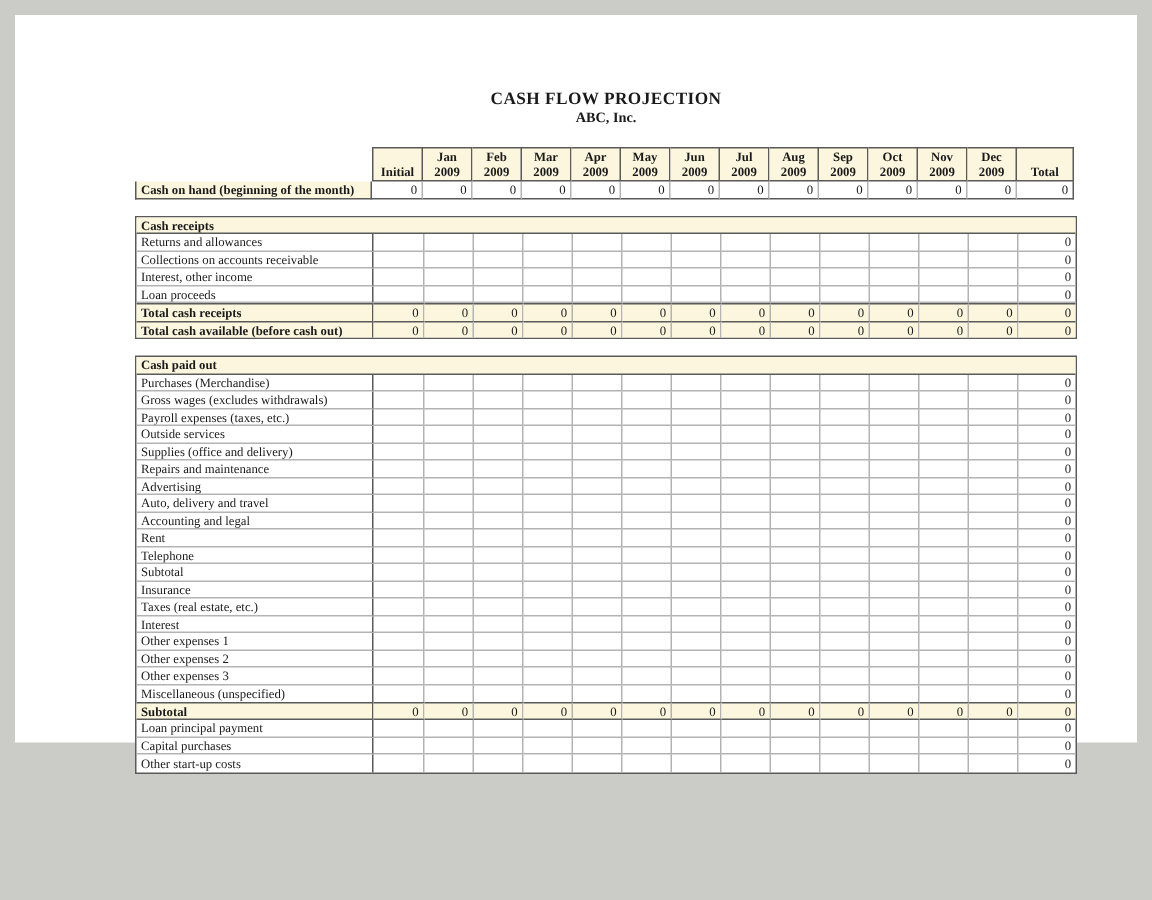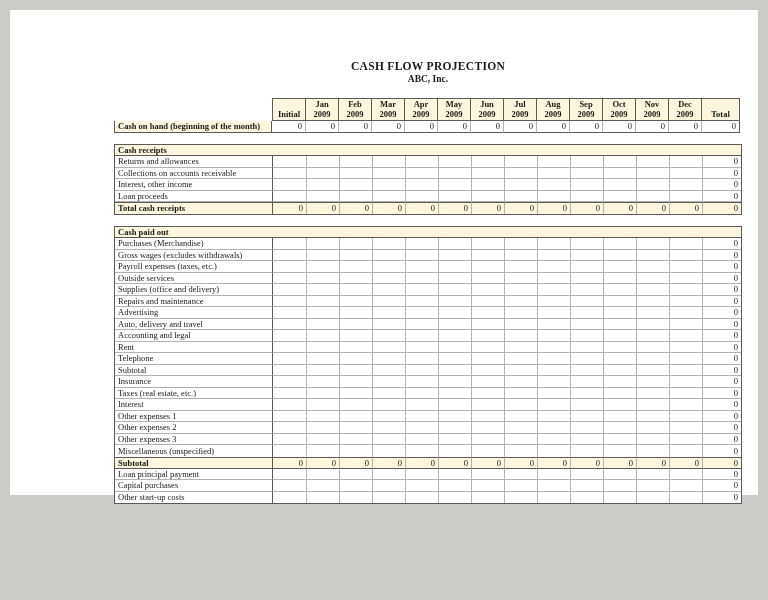--- a/index.html
+++ b/index.html
@@ -8,21 +8,20 @@
     background:#cbcbc8;
     position:relative;
     font-family:"Liberation Serif", serif;
     color:#1a1a1a;
     overflow:hidden;
   }
   .page {
     position:absolute; left:10px; top:10px;
     width:748px; height:485px;
     background:#ffffff;
-    padding-left:24px;
   }
   .content { width:628px; margin-left:80px; }
   .title   { margin-top:50px; text-align:center; font-size:11.5px; font-weight:bold; letter-spacing:0.3px; }
   .subtitle{ margin-top:2px;  text-align:center; font-size:9.5px;  font-weight:bold; }
 
   table.grid { border-collapse:separate; border-spacing:0; table-layout:fixed; width:626px; }
   td, th {
     overflow:hidden; white-space:nowrap;
     font-size:8.5px; line-height:10px; height:11.5px;
     padding:0 2px; vertical-align:middle;
@@ -267,20 +266,37 @@
               <td class="val">0</td>
               <td class="val">0</td>
               <td class="val">0</td>
               <td class="val">0</td>
               <td class="val">0</td>
               <td class="val">0</td>
               <td class="val">0</td>
               <td class="val">0</td>
               <td class="val">0</td>
             </tr>
+            <tr class="row-total last">
+              <td class="label">Total cash available (before cash out)</td>
+              <td class="val">0</td>
+              <td class="val">0</td>
+              <td class="val">0</td>
+              <td class="val">0</td>
+              <td class="val">0</td>
+              <td class="val">0</td>
+              <td class="val">0</td>
+              <td class="val">0</td>
+              <td class="val">0</td>
+              <td class="val">0</td>
+              <td class="val">0</td>
+              <td class="val">0</td>
+              <td class="val">0</td>
+              <td class="val">0</td>
+            </tr>
           </tbody>
       </table>
     </div>
 
     <div class="frame">
       <table class="grid">
         <colgroup>
             <col style="width: 158px;">
             <col style="width: 34px;">
             <col style="width: 33px;">

